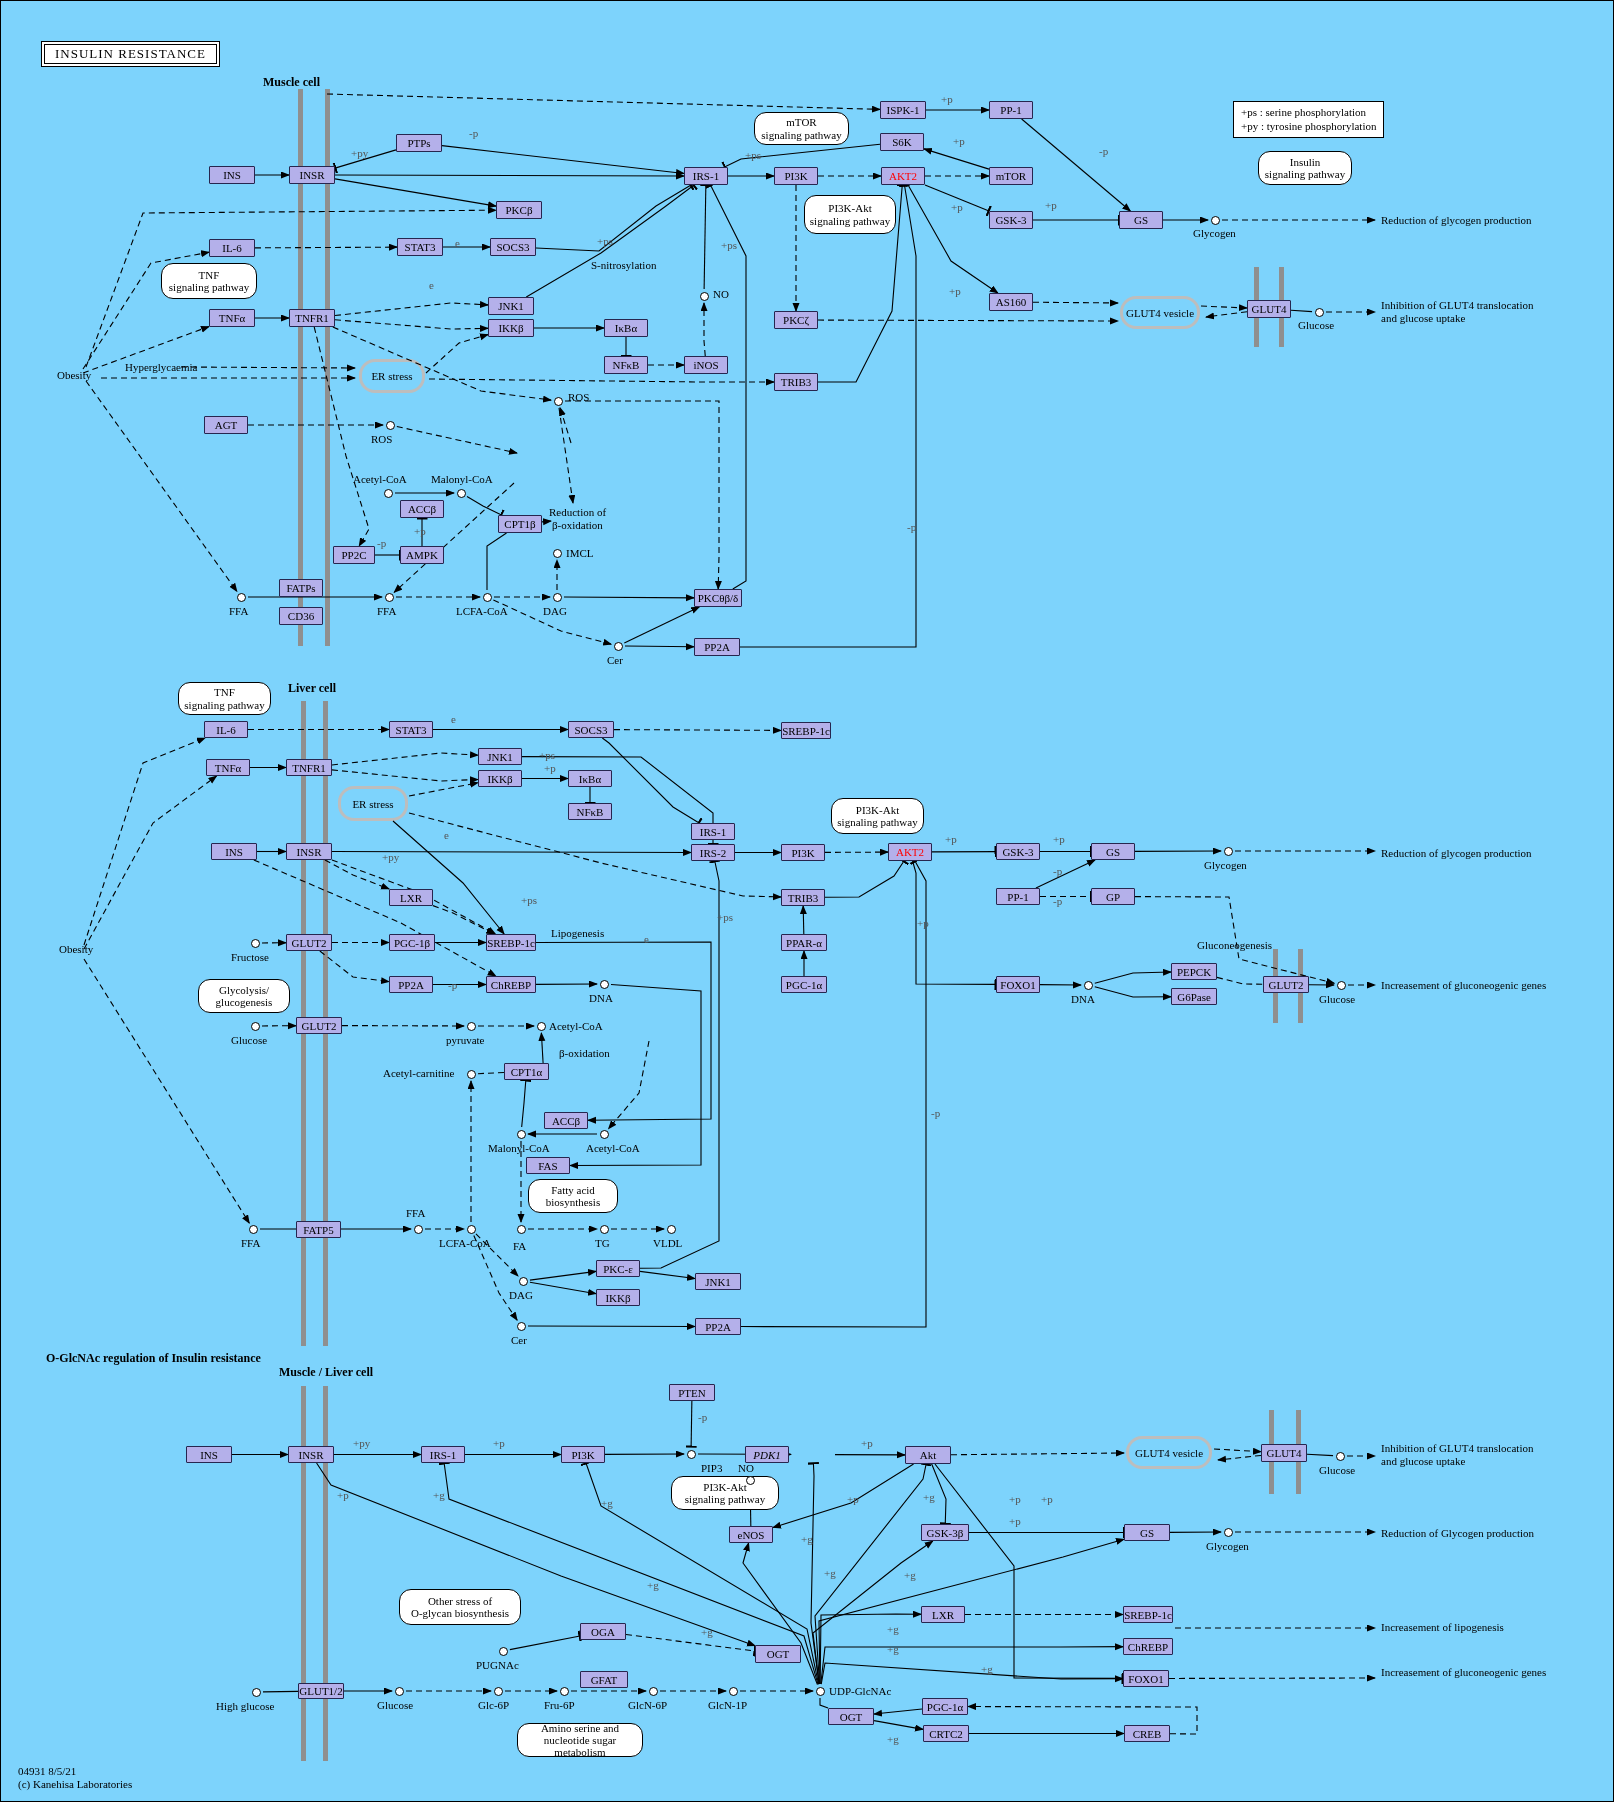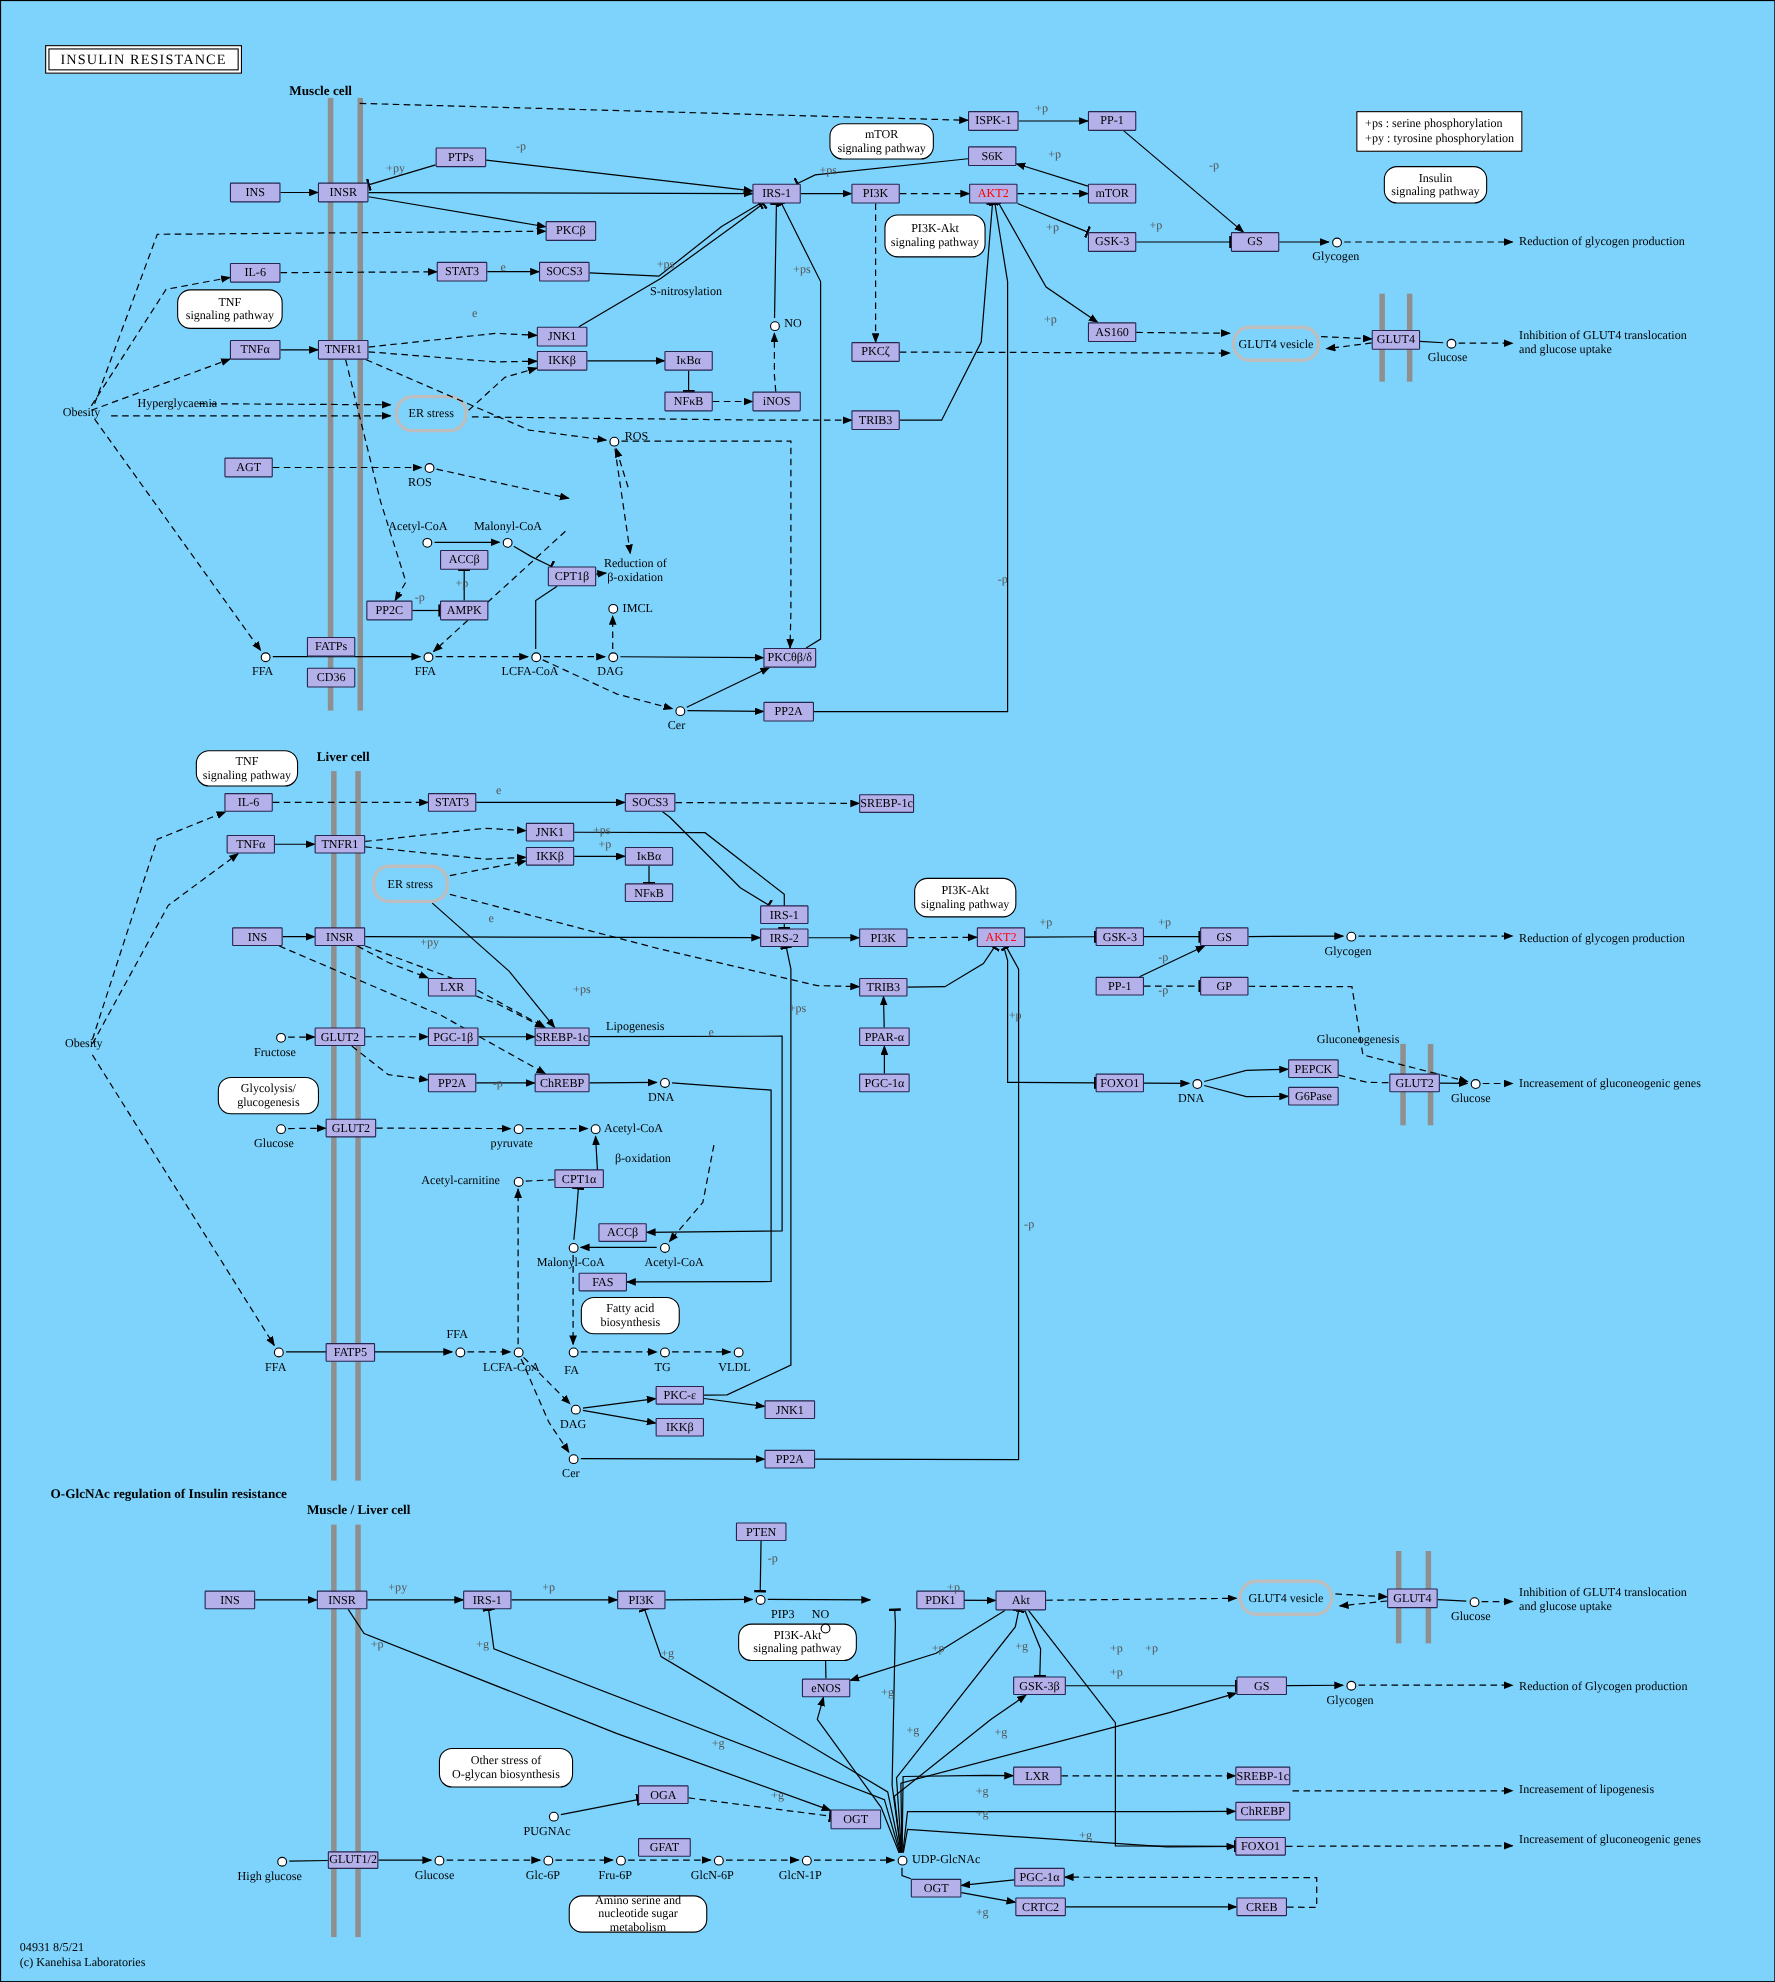--- a/index.html
+++ b/index.html
@@ -314,21 +314,21 @@
     <div class="node" style="left: 295px; top: 1220px; width: 45px; height: 17px;">FATP5</div>
     <div class="node" style="left: 595px; top: 1259px; width: 44px; height: 17px;">PKC-ε</div>
     <div class="node" style="left: 595px; top: 1288px; width: 44px; height: 17px;">IKKβ</div>
     <div class="node" style="left: 694px; top: 1272px; width: 46px; height: 17px;">JNK1</div>
     <div class="node" style="left: 694px; top: 1317px; width: 46px; height: 17px;">PP2A</div>
     <div class="node" style="left: 185px; top: 1445px; width: 46px; height: 17px;">INS</div>
     <div class="node" style="left: 287px; top: 1445px; width: 46px; height: 17px;">INSR</div>
     <div class="node" style="left: 420px; top: 1445px; width: 44px; height: 17px;">IRS-1</div>
     <div class="node" style="left: 560px; top: 1445px; width: 44px; height: 17px;">PI3K</div>
     <div class="node" style="left: 668px; top: 1383px; width: 46px; height: 17px;">PTEN</div>
-    <div class="node" style="left: 832px; top: 1445px; width: 44px; height: 17px;">PDK1</div>
+    <div class="node" style="left: 744px; top: 1445px; width: 44px; height: 17px; font-style: italic;">PDK1</div>
     <div class="node" style="left: 904px; top: 1445px; width: 46px; height: 18px;">Akt</div>
     <div class="node" style="left: 728px; top: 1525px; width: 44px; height: 17px;">eNOS</div>
     <div class="node" style="left: 920px; top: 1523px; width: 48px; height: 17px;">GSK-3β</div>
     <div class="node" style="left: 1123px; top: 1523px; width: 46px; height: 17px;">GS</div>
     <div class="node" style="left: 920px; top: 1605px; width: 44px; height: 17px;">LXR</div>
     <div class="node" style="left: 1122px; top: 1605px; width: 50px; height: 17px;">SREBP-1c</div>
     <div class="node" style="left: 1122px; top: 1637px; width: 50px; height: 17px;">ChREBP</div>
     <div class="node" style="left: 1122px; top: 1669px; width: 46px; height: 17px;">FOXO1</div>
     <div class="node" style="left: 579px; top: 1622px; width: 46px; height: 17px;">OGA</div>
     <div class="node" style="left: 754px; top: 1644px; width: 46px; height: 18px;">OGT</div>

